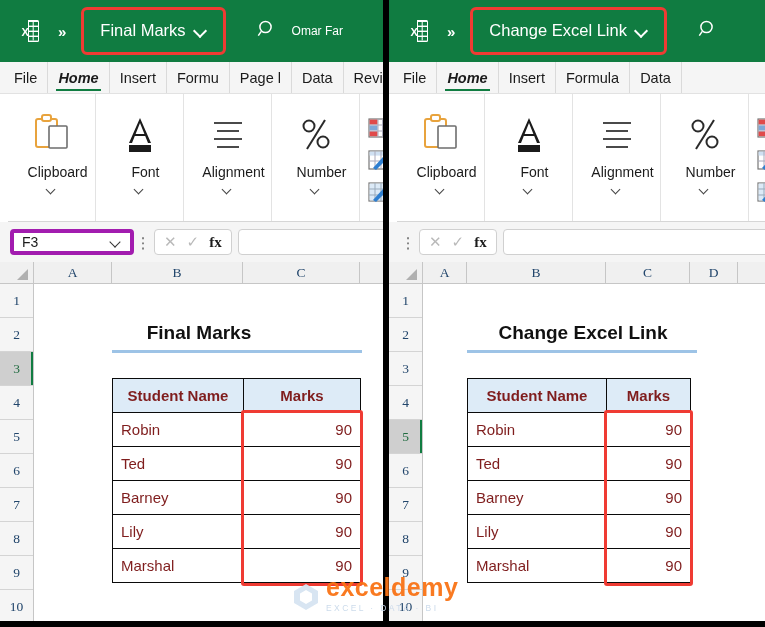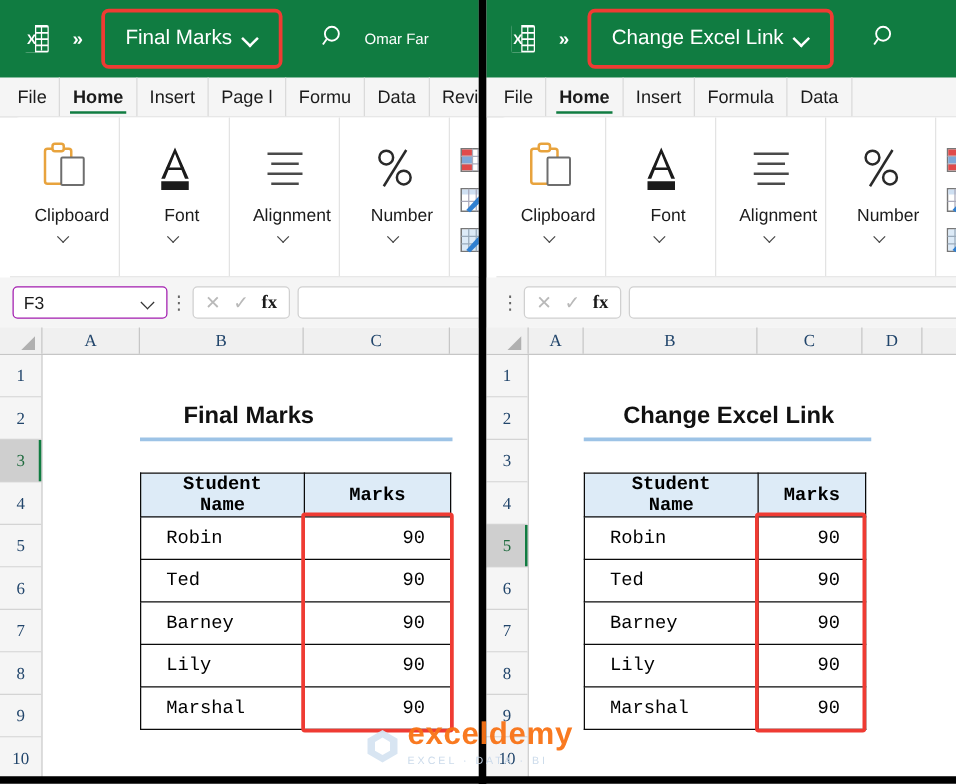--- a/index.html
+++ b/index.html
@@ -51,21 +51,21 @@
   .tabstrip {
     height: 32px; background: #F5F5F5; display: flex; align-items: stretch;
     border-bottom: 1px solid #e2e2e2;
   }
   .tab {
     position: relative; display: flex; align-items: center; padding: 0 10px;
     font-size: 14.5px; color: #1b1b1b; white-space: nowrap;
     border-right: 1px solid #dadada;
   }
   .tab:first-child { border-left: none; padding-left: 14px; }
-  .tab.active { font-weight: bold; }
+  .tab.active { font-weight: bold; font-style: italic; }
   .tab.active::after {
     content: ""; position: absolute; left: 8px; right: 8px; bottom: 2px;
     height: 2.5px; background: #107C41;
   }
 
   
   .ribbon {
     height: 128px; background: #fff; display: flex; align-items: stretch;
     border-bottom: 1px solid #d6d6d6; position: relative;
     border-top-left-radius: 7px; margin-left: 8px;
@@ -90,21 +90,21 @@
     gap: 9px; padding-left: 8px; padding-top: 8px;
   }
   .style-item { display: flex; align-items: center; gap: 7px; font-size: 13.5px; color: #1b1b1b; white-space: nowrap; }
 
   
   .fbar {
     height: 40px; background: #F5F5F5; display: flex; align-items: center;
     padding: 0 0 0 10px; gap: 0px;
   }
   .namebox {
-    width: 124px; height: 26px; background: #fff; border: 1px solid #a21caf;
+    width: 124px; height: 26px; background: #fff; border: 4px solid #a21caf;
     border-radius: 4px; display: flex; align-items: center; justify-content: space-between;
     padding: 0 8px; font-size: 14px; color: #1b1b1b;
   }
   .namebox .nb-caret { width: 11px; height: 11px; position: relative; }
   .namebox .nb-caret::before {
     content: ""; position: absolute; left: 0; top: 1px; width: 7px; height: 7px;
     border-right: 1.8px solid #333; border-bottom: 1.8px solid #333; transform: rotate(45deg);
   }
   .kebab { width: 18px; text-align: center; color: #666; font-size: 15px; line-height: 1; letter-spacing: 0; }
   .fxbox {
@@ -150,22 +150,22 @@
   
   .sheet-overlay { position: absolute; left: 34px; top: 22px; right: 0; bottom: 0; pointer-events: none; }
   .sheet-title {
     position: absolute; text-align: center; font-weight: bold; color: #111;
     white-space: nowrap;
   }
   .title-rule { position: absolute; height: 3px; background: #9DC3E6; }
 
   .dtable { position: absolute; border-collapse: collapse; }
   .dtable td {
-    border: 1.3px solid #0a0a0a; height: 34px; font-size: 15px; color: #000000;
-    font-family: Liberation Mono, monospace; padding: 0 20px;
+    border: 1.3px solid #0a0a0a; height: 34px; font-size: 15px; color: #7f1d1d;
+    font-family: Liberation Sans, sans-serif; padding: 0 8px;
   }
   .dtable td.hdr {
     background: #DDEBF7; font-weight: bold; text-align: center; font-size: 15px;
   }
   .dtable td.name { text-align: left; }
   .dtable td.mark { text-align: right; }
 
   .redbox { position: absolute; border: 3px solid #ef3b33; border-radius: 3px; }
 
   
@@ -216,22 +216,22 @@
           <line x1="5.3" y1="13.4" x2="2.3" y2="17.6" stroke="#fff" stroke-width="1.5"></line>
         </svg>
       </span>
       <span class="acct-name">Omar Far</span>
     </div>
 
     <div class="tabstrip">
       <div class="tab">File</div>
       <div class="tab active">Home</div>
       <div class="tab">Insert</div>
+      <div class="tab">Formu</div>
       <div class="tab">Page l</div>
-      <div class="tab">Formu</div>
       <div class="tab">Data</div>
       <div class="tab">Review</div>
     </div>
 
     <div class="ribbon">
       <div class="grp">
         <span class="ico">
           <svg width="44" height="46" viewBox="0 0 44 46">
             <rect x="6" y="7" width="21" height="28" rx="2" fill="#fff" stroke="#E8A33D" stroke-width="2"></rect>
             <rect x="12" y="3" width="9" height="6" rx="2" fill="#fff" stroke="#E8A33D" stroke-width="2"></rect>

